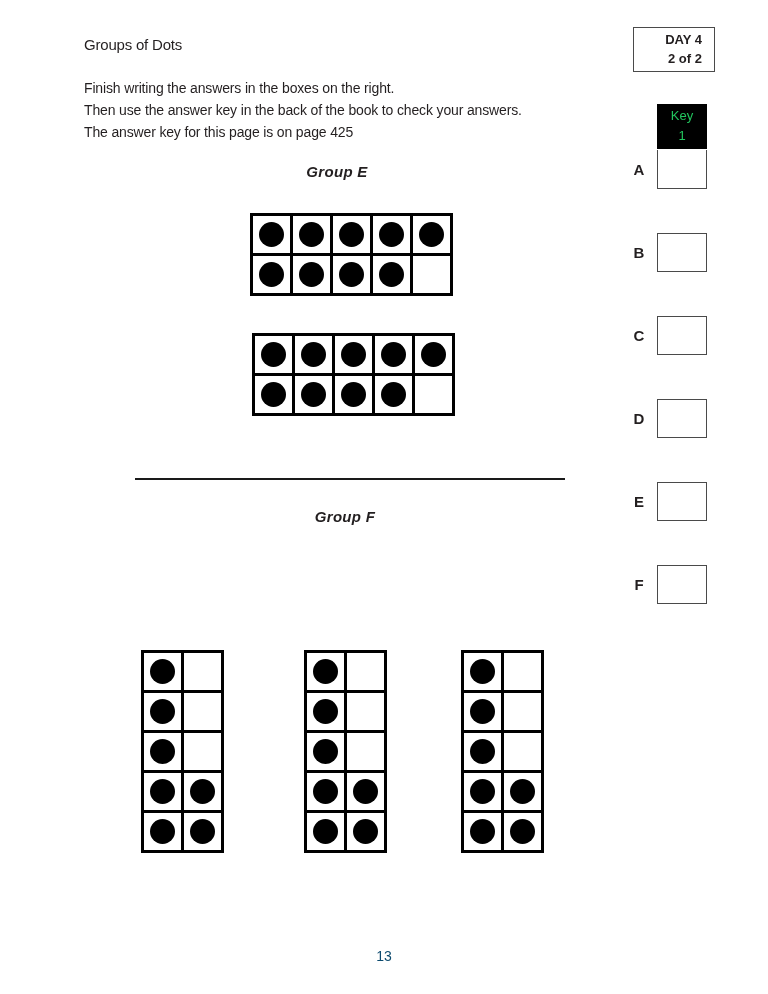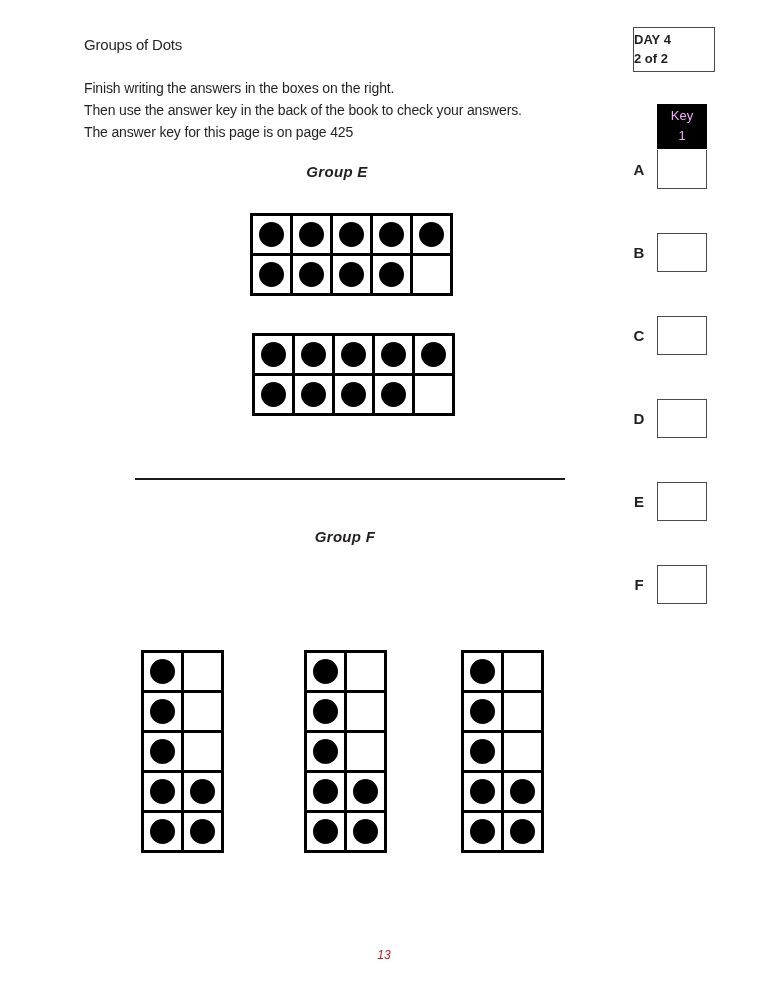--- a/index.html
+++ b/index.html
@@ -41,37 +41,37 @@
   .instructions div { margin: 0; padding: 0; }
 
   
   .day-badge {
     position: absolute;
     left: 633px;
     top: 27px;
     width: 82px;
     border: 1px solid #4a4a4a;
     box-sizing: border-box;
-    text-align: left;
+    text-align: right;
     font-size: 13px;
     font-weight: bold;
     line-height: 19px;
     padding: 2px 12px 3px 0;
     background: #fff;
   }
 
   
   .key-box {
     position: absolute;
     left: 657px;
     top: 104px;
     width: 50px;
     height: 45px;
     background: #000000;
-    color: #f0abfc;
+    color: #22c55e;
     box-sizing: border-box;
     text-align: center;
     font-size: 13px;
     line-height: 20px;
     padding-top: 2px;
   }
 
   
   .answer-slot {
     position: absolute;
@@ -150,23 +150,22 @@
     background: #000000;
   }
 
   
   .page-number {
     position: absolute;
     left: 0;
     right: 0;
     top: 948px;
     text-align: center;
-    font-size: 12px;
-    color: #b91c1c;
-    font-style: italic;
+    font-size: 14px;
+    color: #0c4a6e;
   }
 </style>
 </head>
 <body>
 
 <div class="page">
 
   <div class="worksheet-title">Groups of Dots</div>
 
   <div class="instructions">
@@ -267,21 +266,21 @@
           <div class="dot"></div>
         </div>
         <div class="cell">
           <div class="dot"></div>
         </div>
         <div class="cell">
           <div class="dot"></div>
         </div>
         <div class="cell"></div>
       </div>
-      <div class="group-heading" style="left: 345px; top: 528px; text-align: right;">Group  F</div>
+      <div class="group-heading" style="left: 345px; top: 508px; text-align: right;">Group  F</div>
       <div class="frame" style="left: 141px; top: 650px; grid-template-columns: repeat(2, 40px); grid-template-rows: repeat(5, 40px);">
         <div class="cell">
           <div class="dot"></div>
         </div>
         <div class="cell"></div>
         <div class="cell">
           <div class="dot"></div>
         </div>
         <div class="cell"></div>
         <div class="cell">

